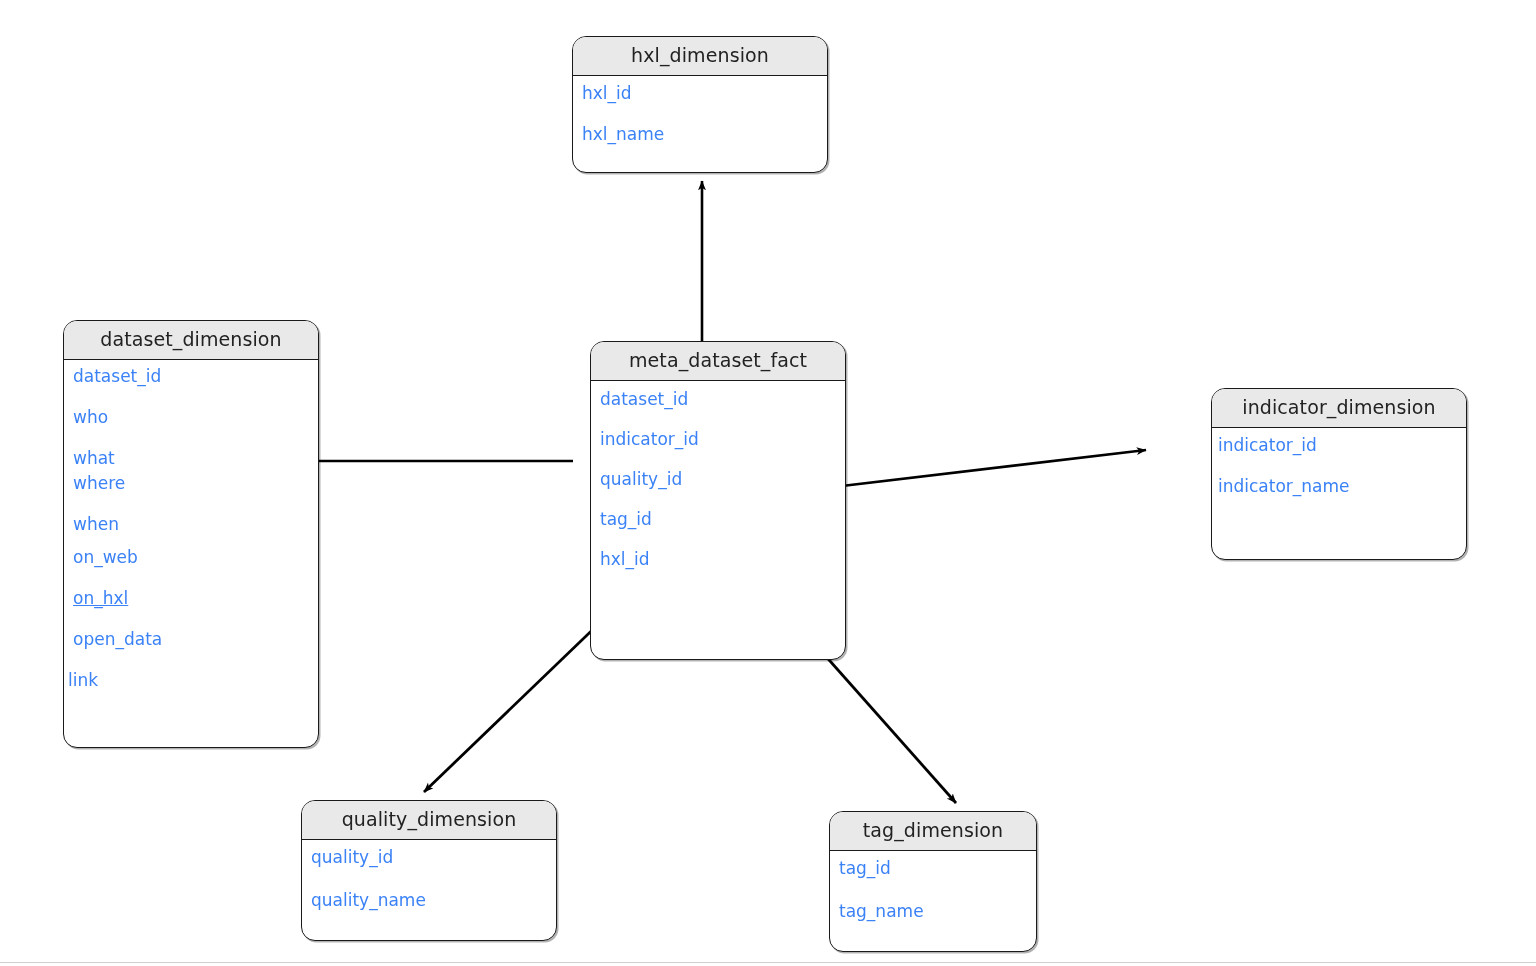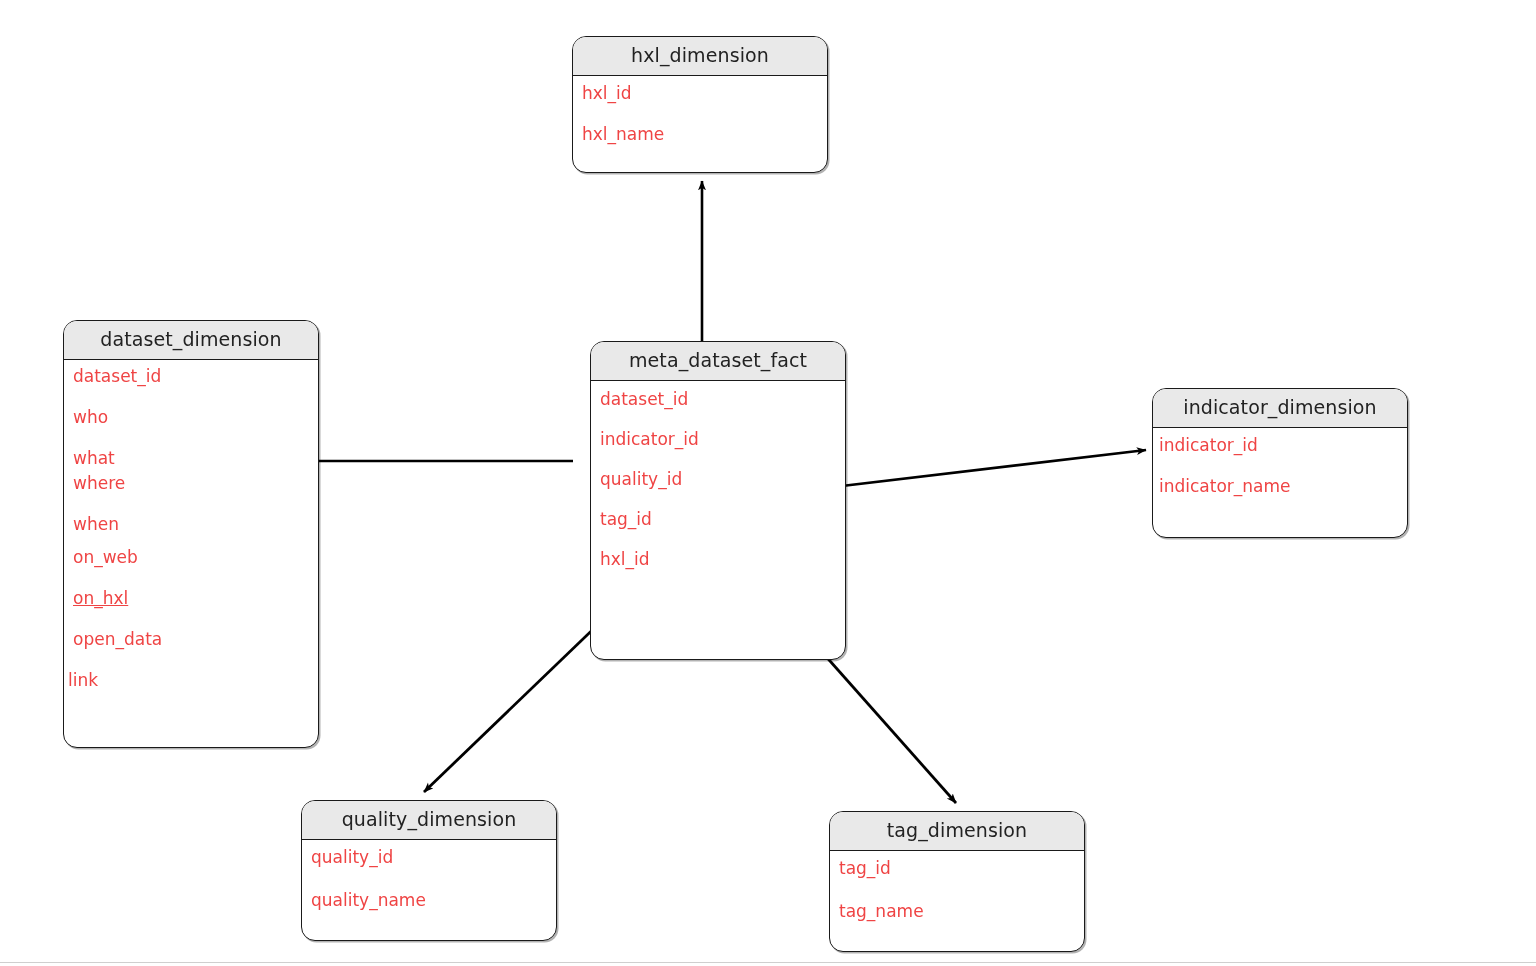--- a/index.html
+++ b/index.html
@@ -59,21 +59,21 @@
     white-space: nowrap;
   }
 
   .entity-fields {
     box-sizing: border-box;
     padding: 9px 0 6px 0;
   }
 
   .field {
     box-sizing: border-box;
-    color: #ef4444;
+    color: #3b82f6;
     font-size: 17px;
     line-height: 1;
     padding: 0 0 0 9px;
     margin-bottom: 24px;
     white-space: nowrap;
   }
   .field:last-child { margin-bottom: 0; }
 
   
   .page-footline {
@@ -153,37 +153,37 @@
     <div class="entity-header">meta_dataset_fact</div>
     <div class="entity-fields" style="padding-top:10px;">
       <div class="field" style="margin-bottom:23px;">dataset_id</div>
       <div class="field" style="margin-bottom:23px;">indicator_id</div>
       <div class="field" style="margin-bottom:23px;">quality_id</div>
       <div class="field" style="margin-bottom:23px;">tag_id</div>
       <div class="field">hxl_id</div>
     </div>
   </div>
 
-  <div class="entity" style="left:1152px; top:388px; width:256px; height:150px;">
+  <div class="entity" style="left:1211px; top:388px; width:256px; height:172px;">
     <div class="entity-header">indicator_dimension</div>
     <div class="entity-fields">
       <div class="field" style="padding-left:6px;">indicator_id</div>
       <div class="field" style="padding-left:6px;margin-top:20px;">indicator_name</div>
     </div>
   </div>
 
   <div class="entity" style="left:301px; top:800px; width:256px; height:141px;">
     <div class="entity-header">quality_dimension</div>
     <div class="entity-fields">
       <div class="field" style="margin-bottom:26px;">quality_id</div>
       <div class="field">quality_name</div>
     </div>
   </div>
 
-  <div class="entity" style="left:829px; top:811px; width:256px; height:141px;">
+  <div class="entity" style="left:829px; top:811px; width:208px; height:141px;">
     <div class="entity-header">tag_dimension</div>
     <div class="entity-fields">
       <div class="field" style="margin-bottom:26px;">tag_id</div>
       <div class="field">tag_name</div>
     </div>
   </div>
 
   <div class="page-footline"></div>
 
 </div>

